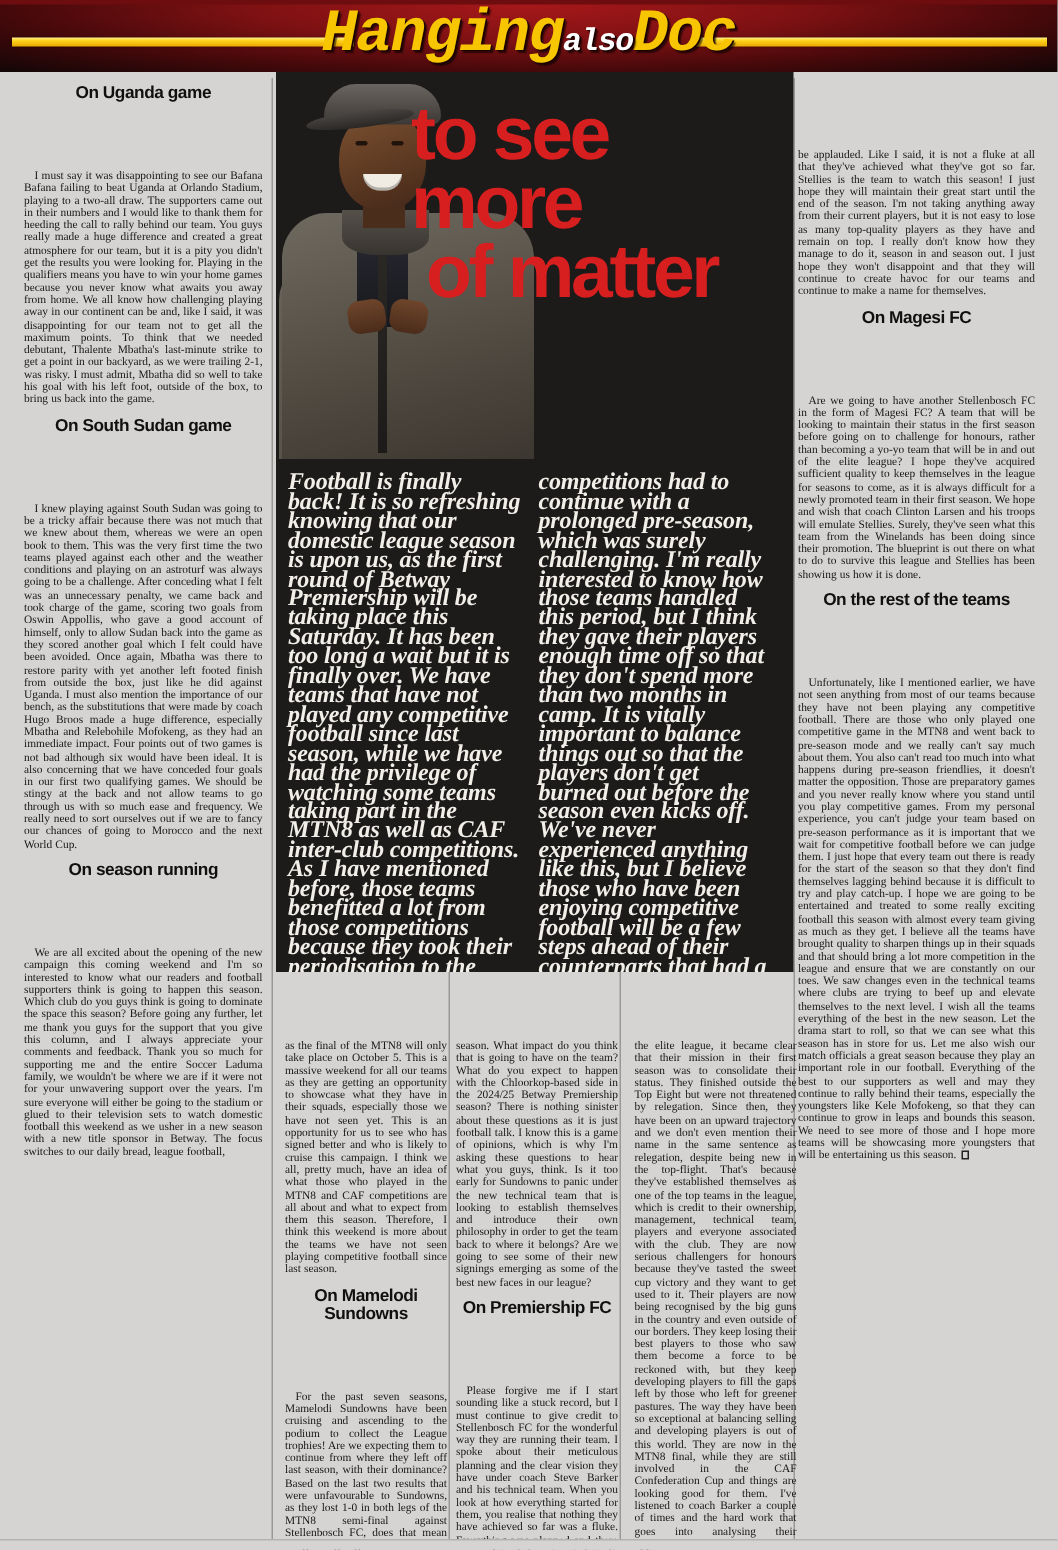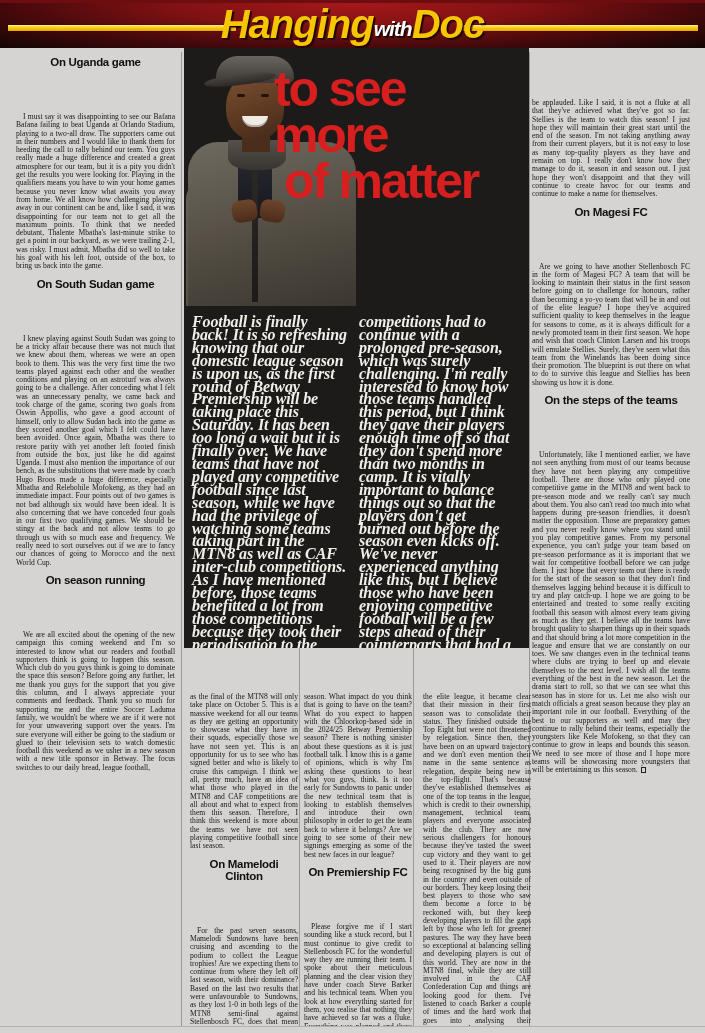--- a/index.html
+++ b/index.html
@@ -35,21 +35,21 @@
     box-shadow:0 0 2px rgba(0,0,0,.5);
   }
   .mast-rule.left{ left:8px; width:228px; }
   .mast-rule.right{ left:462px; width:236px; }
   .mast-title{
     position:absolute; left:0; right:0; top:0; height:48px;
     display:flex; align-items:center; justify-content:center;
     line-height:1;
   }
   .mast-title span{
-    font-family:Liberation Sans, sans-serif;
+    font-family:Liberation Mono, monospace;
     font-weight:bold;
     font-style:italic;
     letter-spacing:-1px;
     text-shadow:1px 1px 0 #1a0000, 2px 2px 1px rgba(0,0,0,.6);
   }
   .mw1{ font-size:40px; color:#f7c600; }
   .mw2{ font-size:21px; color:#ffffff; position:relative; top:4px; }
   .mw3{ font-size:40px; color:#f7c600; }
 
   
@@ -232,21 +232,21 @@
 </head>
 <body>
 
 <div class="page">
 
   <div class="masthead">
     <div class="mast-rule left"></div>
     <div class="mast-rule right"></div>
     <div class="mast-title">
       <span class="mw1">Hanging</span>
-        <span class="mw2">with</span>
+        <span class="mw2">also</span>
         <span class="mw3">Doc</span>
     </div>
   </div>
 
   <div class="body-area">
 
     <div class="vrule" style="left:181px;"></div>
     <div class="vrule" style="left:529px;"></div>
     <div class="frame-line" style="left:186px; top:595px; width:340px; height:1px;"></div>
     <div class="frame-line" style="left:186px; top:980px; width:340px; height:1px;"></div>
@@ -295,37 +295,37 @@
           <p>Football is finally back! It is so refreshing knowing that our domestic league season is upon us, as the first round of Betway Premiership will be taking place this Saturday. It has been too long a wait but it is finally over. We have teams that have not played any competitive football since last season, while we have had the privilege of watching some teams taking part in the MTN8 as well as CAF inter-club competitions. As I have mentioned before, those teams benefitted a lot from those competitions because they took their periodisation to the next level, while those who were not part of those</p>
         </div>
         <div class="sfcol">
           <p>competitions had to continue with a prolonged pre-season, which was surely challenging. I'm really interested to know how those teams handled this period, but I think they gave their players enough time off so that they don't spend more than two months in camp. It is vitally important to balance things out so that the players don't get burned out before the season even kicks off. We've never experienced anything like this, but I believe those who have been enjoying competitive football will be a few steps ahead of their counterparts that had a prolonged pre-season, playing a lot of friendly games.</p>
         </div>
       </div>
     </div>
 
     <div class="col" id="c2">
       <p class="noind">as the final of the MTN8 will only take place on October 5. This is a massive weekend for all our teams as they are getting an opportunity to showcase what they have in their squads, especially those we have not seen yet. This is an opportunity for us to see who has signed better and who is likely to cruise this campaign. I think we all, pretty much, have an idea of what those who played in the MTN8 and CAF competitions are all about and what to expect from them this season. Therefore, I think this weekend is more about the teams we have not seen playing competitive football since last season.</p>
-      <h2 class="sec">On Mamelodi Clinton</h2>
+      <h2 class="sec">On Mamelodi Sundowns</h2>
       <p>For the past seven seasons, Mamelodi Sundowns have been cruising and ascending to the podium to collect the League trophies! Are we expecting them to continue from where they left off last season, with their dominance? Based on the last two results that were unfavourable to Sundowns, as they lost 1-0 in both legs of the MTN8 semi-final against Stellenbosch FC, does that mean things are going to be different for them this campaign? We have seen some of their best performers from last season not firing on all cylinders so far this</p>
     </div>
 
     <div class="col" id="c3">
       <p class="noind">season. What impact do you think that is going to have on the team? What do you expect to happen with the Chloorkop-based side in the 2024/25 Betway Premiership season? There is nothing sinister about these questions as it is just football talk. I know this is a game of opinions, which is why I'm asking these questions to hear what you guys, think. Is it too early for Sundowns to panic under the new technical team that is looking to establish themselves and introduce their own philosophy in order to get the team back to where it belongs? Are we going to see some of their new signings emerging as some of the best new faces in our league?</p>
       <h2 class="sec">On Premiership FC</h2>
       <p>Please forgive me if I start sounding like a stuck record, but I must continue to give credit to Stellenbosch FC for the wonderful way they are running their team. I spoke about their meticulous planning and the clear vision they have under coach Steve Barker and his technical team. When you look at how everything started for them, you realise that nothing they have achieved so far was a fluke. Everything was planned and there was a lot of investment into it. When they bought the status and won the promotion to</p>
     </div>
 
     <div class="col" id="c4">
       <p class="noind">the elite league, it became clear that their mission in their first season was to consolidate their status. They finished outside the Top Eight but were not threatened by relegation. Since then, they have been on an upward trajectory and we don't even mention their name in the same sentence as relegation, despite being new in the top-flight. That's because they've established themselves as one of the top teams in the league, which is credit to their ownership, management, technical team, players and everyone associated with the club. They are now serious challengers for honours because they've tasted the sweet cup victory and they want to get used to it. Their players are now being recognised by the big guns in the country and even outside of our borders. They keep losing their best players to those who saw them become a force to be reckoned with, but they keep developing players to fill the gaps left by those who left for greener pastures. The way they have been so exceptional at balancing selling and developing players is out of this world. They are now in the MTN8 final, while they are still involved in the CAF Confederation Cup and things are looking good for them. I've listened to coach Barker a couple of times and the hard work that goes into analysing their opponents needs to</p>
     </div>
 
     <div class="col" id="c5">
       <p class="noind">be applauded. Like I said, it is not a fluke at all that they've achieved what they've got so far. Stellies is the team to watch this season! I just hope they will maintain their great start until the end of the season. I'm not taking anything away from their current players, but it is not easy to lose as many top-quality players as they have and remain on top. I really don't know how they manage to do it, season in and season out. I just hope they won't disappoint and that they will continue to create havoc for our teams and continue to make a name for themselves.</p>
       <h2 class="sec">On Magesi FC</h2>
       <p>Are we going to have another Stellenbosch FC in the form of Magesi FC? A team that will be looking to maintain their status in the first season before going on to challenge for honours, rather than becoming a yo-yo team that will be in and out of the elite league? I hope they've acquired sufficient quality to keep themselves in the league for seasons to come, as it is always difficult for a newly promoted team in their first season. We hope and wish that coach Clinton Larsen and his troops will emulate Stellies. Surely, they've seen what this team from the Winelands has been doing since their promotion. The blueprint is out there on what to do to survive this league and Stellies has been showing us how it is done.</p>
-      <h2 class="sec">On the steps of the teams</h2>
+      <h2 class="sec">On the rest of the teams</h2>
       <p><span>Unfortunately, like I mentioned earlier, we have not seen anything from most of our teams because they have not been playing any competitive football. There are those who only played one competitive game in the MTN8 and went back to pre-season mode and we really can't say much about them. You also can't read too much into what happens during pre-season friendlies, it doesn't matter the opposition. Those are preparatory games and you never really know where you stand until you play competitive games. From my personal experience, you can't judge your team based on pre-season performance as it is important that we wait for competitive football before we can judge them. I just hope that every team out there is ready for the start of the season so that they don't find themselves lagging behind because it is difficult to try and play catch-up. I hope we are going to be entertained and treated to some really exciting football this season with almost every team giving as much as they get. I believe all the teams have brought quality to sharpen things up in their squads and that should bring a lot more competition in the league and ensure that we are constantly on our toes. We saw changes even in the technical teams where clubs are trying to beef up and elevate themselves to the next level. I wish all the teams everything of the best in the new season. Let the drama start to roll, so that we can see what this season has in store for us. Let me also wish our match officials a great season because they play an important role in our football. Everything of the best to our supporters as well and may they continue to rally behind their teams, especially the youngsters like Kele Mofokeng, so that they can continue to grow in leaps and bounds this season. We need to see more of those and I hope more teams will be showcasing more youngsters that will be entertaining us this season.</span><span class="endmark"></span></p>
     </div>
 
     <div class="bottom-band"></div>
   </div>
 </div>
 
 </body></html>

